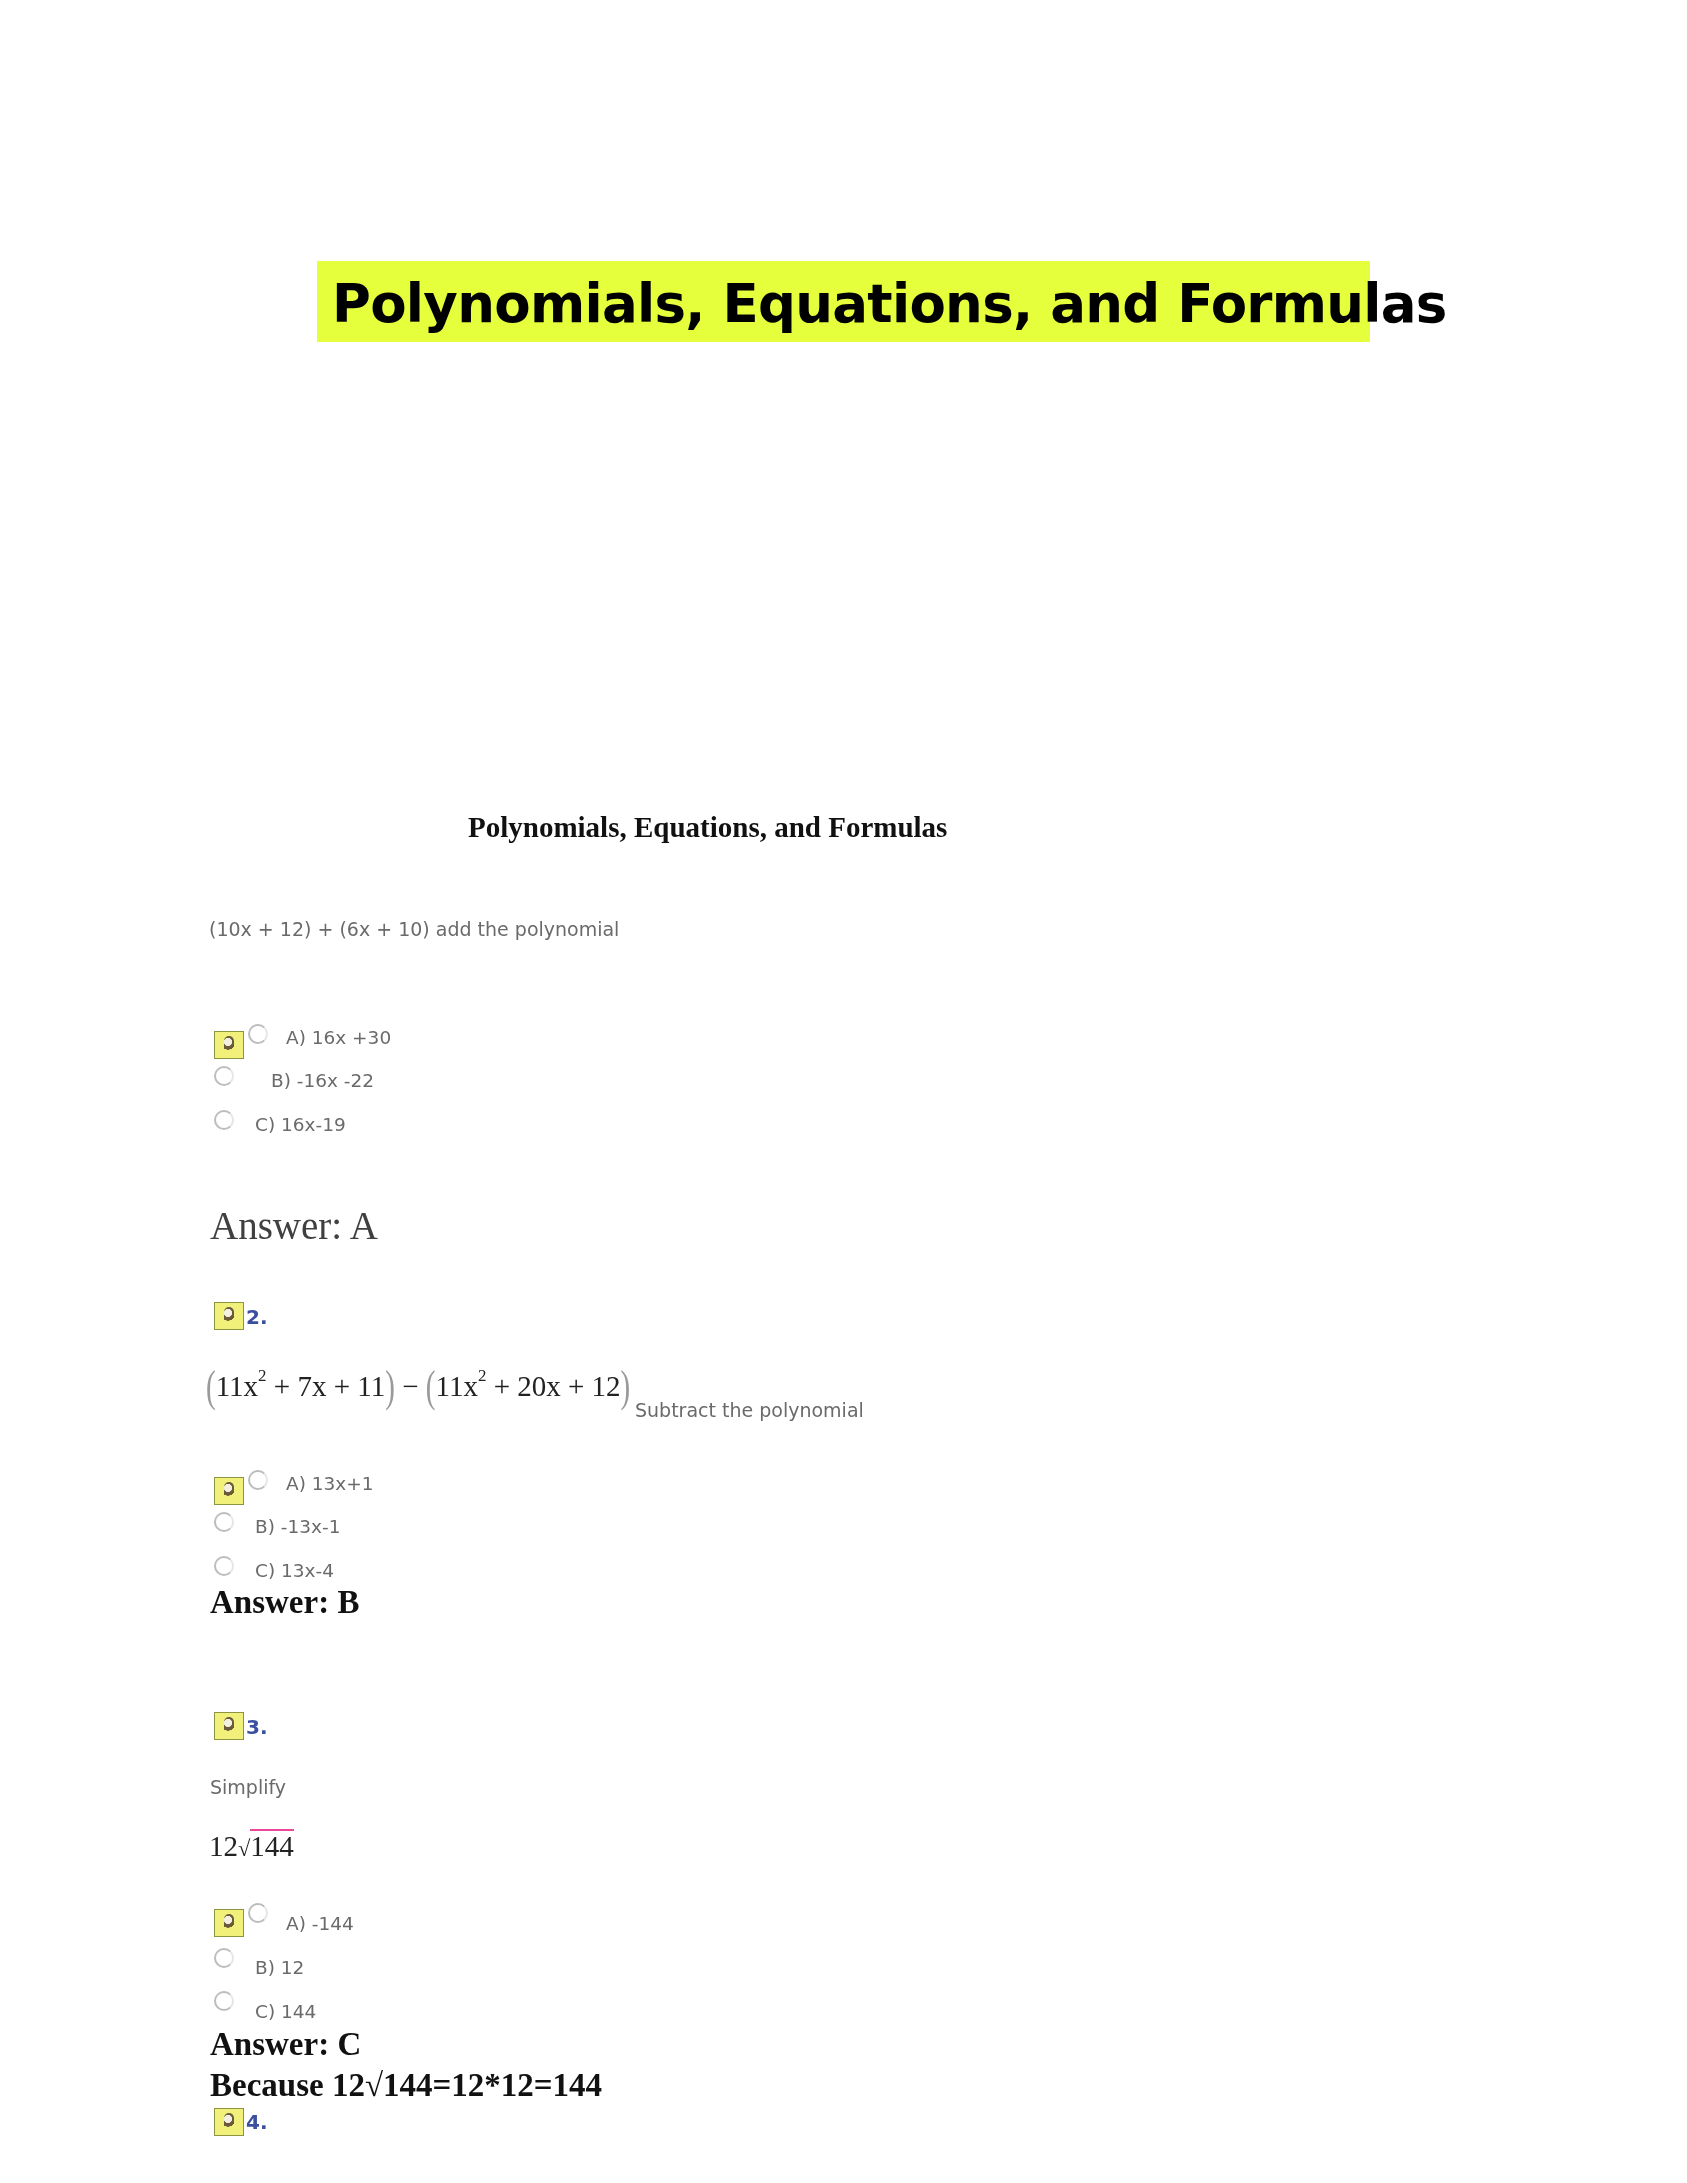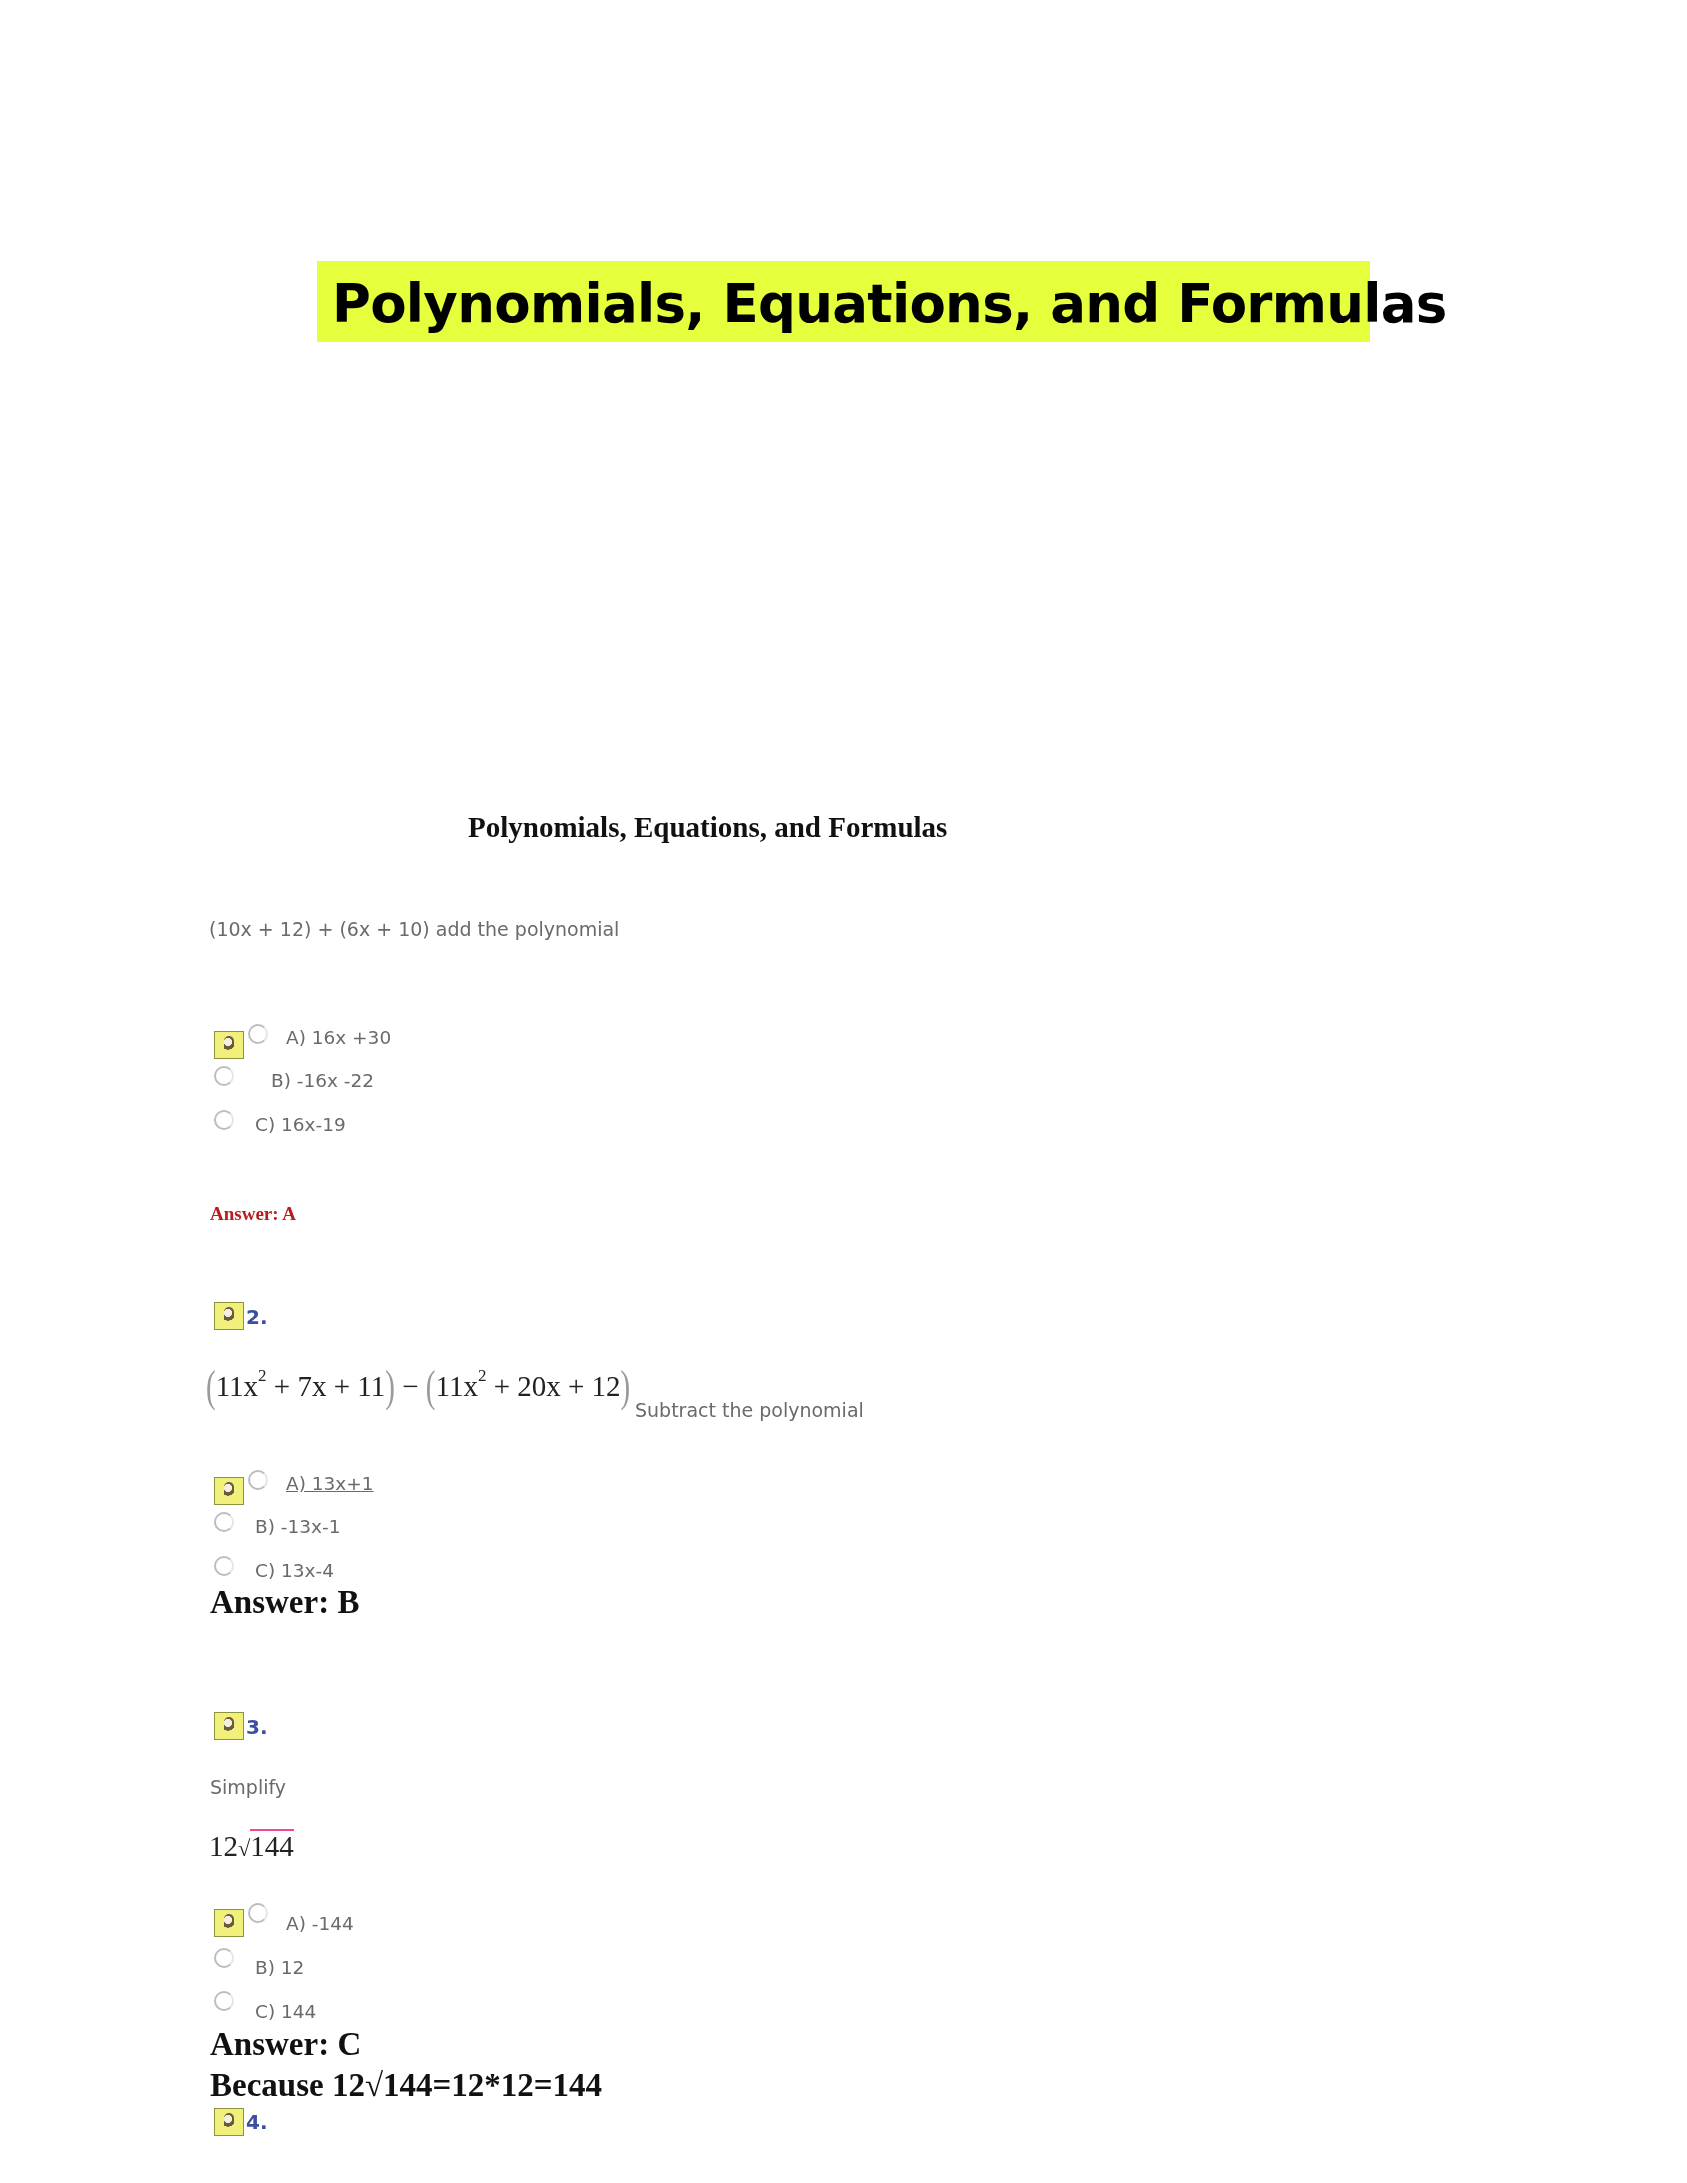--- a/index.html
+++ b/index.html
@@ -3,21 +3,21 @@
 <meta charset="utf-8">
 <style>
   html, body { margin:0; padding:0; background:#ffffff; }
   body { width:1687px; height:2183px; position:relative; overflow:hidden; }
   .abs { position:absolute; white-space:nowrap; }
   .title-band { position:absolute; left:317px; top:261px; width:1053px; height:81px; background:#e6ff3d; }
   .title-text { position:absolute; left:332px; top:271px; font-family:"DejaVu Sans", sans-serif; font-weight:bold; font-size:53px; line-height:66px; color:#000; letter-spacing:-0.7px; }
   .img-heading { font-family:"Liberation Serif", serif; font-weight:bold; font-size:29px; color:#111; }
   .q-text { font-family:"DejaVu Sans", sans-serif; font-size:19px; color:#6a6a6a; }
   .opt-text { font-family:"DejaVu Sans", sans-serif; font-size:18.5px; color:#6a6a6a; }
-  .answer { font-family:"Liberation Serif", serif; font-weight:bold; font-size:19px; color:#b91c1c; }
+  .answer { font-family:"Liberation Serif", serif; font-weight:normal; font-size:39px; color:#404040; }
   .answer-lg { font-family:"Liberation Serif", serif; font-weight:bold; font-size:33px; color:#111; }
   .math { font-family:"Liberation Serif", serif; font-size:29px; color:#222; }
   .qicon { position:absolute; width:30px; height:28px; background:#f0f07a; border:1.3px solid #8c9440; box-sizing:border-box; }
   .qicon::after { content:""; position:absolute; left:8.6px; top:4px; width:10.6px; height:17px; border-radius:5.3px; background:radial-gradient(circle at 40% 35%, #f4f0e0 0 30%, #6b5a3a 35% 60%, transparent 62%); }
   .radio { position:absolute; width:20px; height:20px; border-radius:50%; border:2.6px solid #bdbdbd; border-right-color:#e6e6e6; box-sizing:border-box; background:#fff; }
   .qnum { font-family:"DejaVu Sans", sans-serif; font-weight:bold; font-size:20px; color:#3b4fa0; }
   .paren { display:inline-block; transform:scaleY(1.5); color:#9a9a9a; font-weight:normal; }
   sup { font-size:17px; position:relative; top:-4px; }
   .sqrt-wrap { display:inline-block; border-top:2px solid #ec4899; padding-top:1.3px; line-height:1; }
 </style>
@@ -48,21 +48,21 @@
 
 <div class="abs math" style="left:206px; top:1370px;">
   <span class="paren">(</span><span>11x</span><sup>2</sup><span> + 7x + 11</span><span class="paren">)</span>
   <span>−</span>
   <span class="paren">(</span><span>11x</span><sup>2</sup><span> + 20x + 12</span><span class="paren">)</span>
 </div>
 <div class="abs q-text" style="left:635px; top:1399px;">Subtract the polynomial</div>
 
 <div class="qicon" style="left:214px; top:1477px;"></div>
 <div class="radio" style="left:248px; top:1470px;"></div>
-<div class="abs opt-text" style="left:286px; top:1473px;text-decoration:underline;">A) 13x+1</div>
+<div class="abs opt-text" style="left:286px; top:1473px;">A) 13x+1</div>
 
 <div class="radio" style="left:214px; top:1512px;"></div>
 <div class="abs opt-text" style="left:255px; top:1516px;">B) -13x-1</div>
 
 <div class="radio" style="left:214px; top:1556px;"></div>
 <div class="abs opt-text" style="left:255px; top:1560px;">C) 13x-4</div>
 
 <div class="abs answer-lg" style="left:210px; top:1584px;">Answer: B</div>
 
 <div class="qicon" style="left:214px; top:1712px;"></div>

